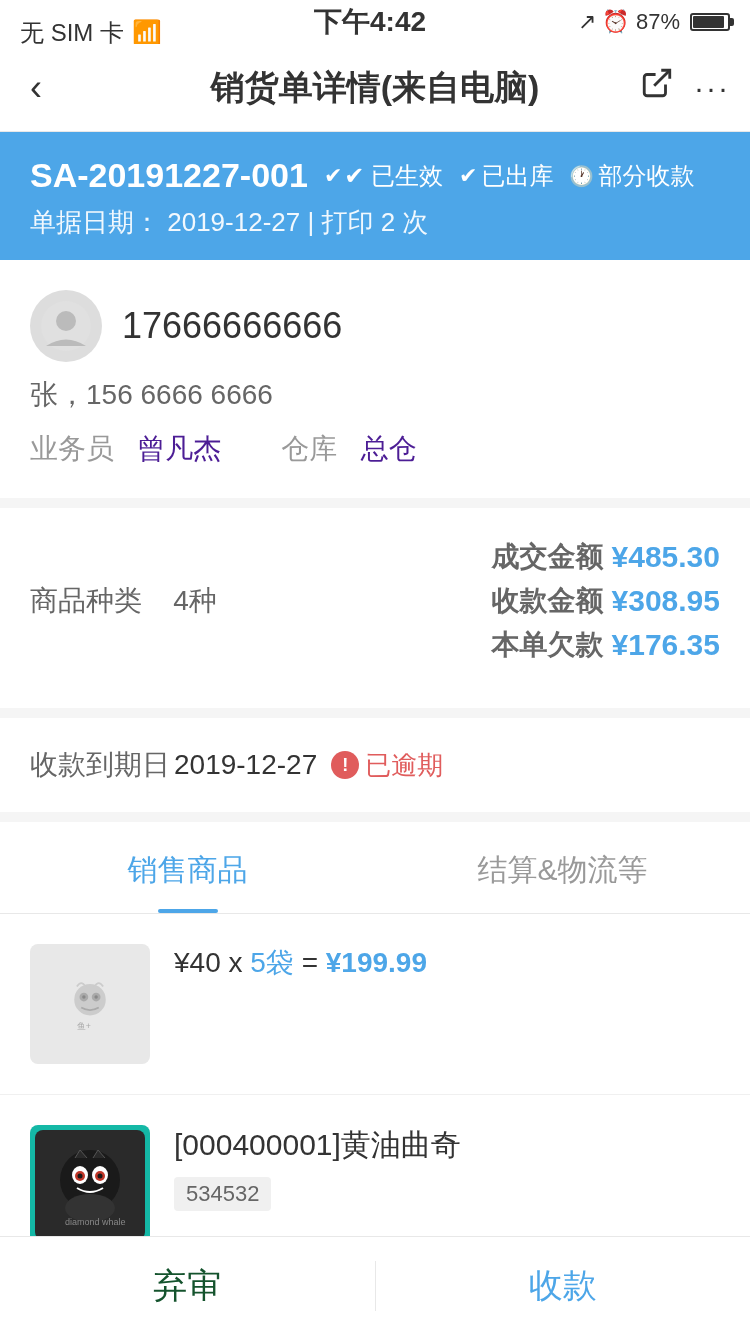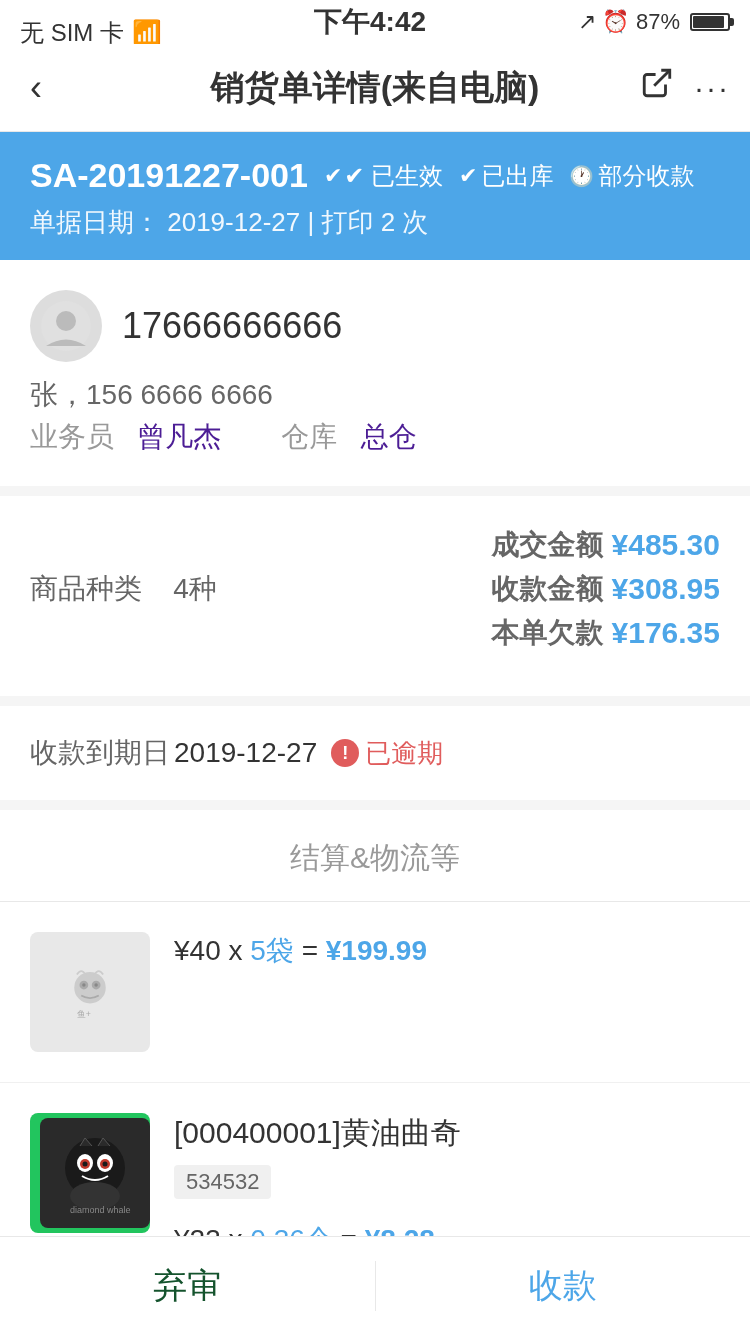--- a/index.html
+++ b/index.html
@@ -140,21 +140,21 @@
     }
     .avatar svg { width: 50px; height: 50px; }
     .customer-name {
       font-size: 36px;
       font-weight: 500;
       color: #333;
     }
     .customer-info {
       font-size: 28px;
       color: #666;
-      margin-bottom: 4px;
+      margin-bottom: 16px;
     }
     .customer-meta {
       display: flex;
       gap: 60px;
       font-size: 28px;
       color: #666;
     }
     .meta-label { color: #999; }
     .meta-value { color: #4c1d95; }
 
@@ -320,22 +320,22 @@
     .bottom-divider {
       width: 1px;
       height: 50px;
       background: #e8e8e8;
     }
 
     
     .owl-thumb {
       width: 120px; height: 120px;
       border-radius: 8px;
-      background: #22c55e;
-      display: flex; align-items: center; justify-content: flex-end;
+      background: #14b8a6;
+      display: flex; align-items: center; justify-content: center;
       flex-shrink: 0;
     }
   </style>
 </head>
 <body>
 
 <div class="status-bar">
   <div class="status-left">
     <span>无 SIM 卡</span>
     <span>📶</span>
@@ -442,20 +442,23 @@
 <div class="due-date-card">
   <span class="due-label">收款到期日</span>
   <span class="due-value">2019-12-27</span>
   <span class="overdue-badge">
     <span class="overdue-icon">!</span>
     <span>已逾期</span>
   </span>
 </div>
 
 <div class="tabs">
+  <div class="tab active">
+    <span>销售商品</span>
+  </div>
   <div class="tab">
     <span>结算&amp;物流等</span>
   </div>
 </div>
 
 <div class="product-list">
 
   <div class="product-item">
     <div class="product-thumb">
       <div class="product-thumb-placeholder">

